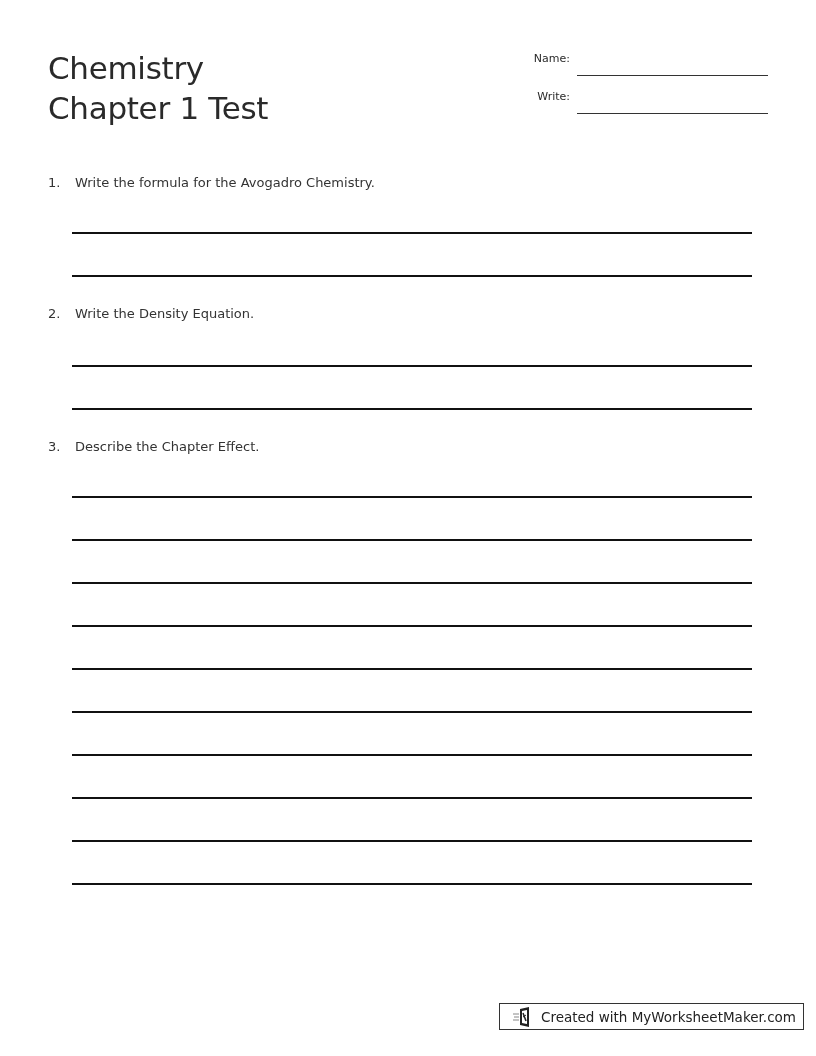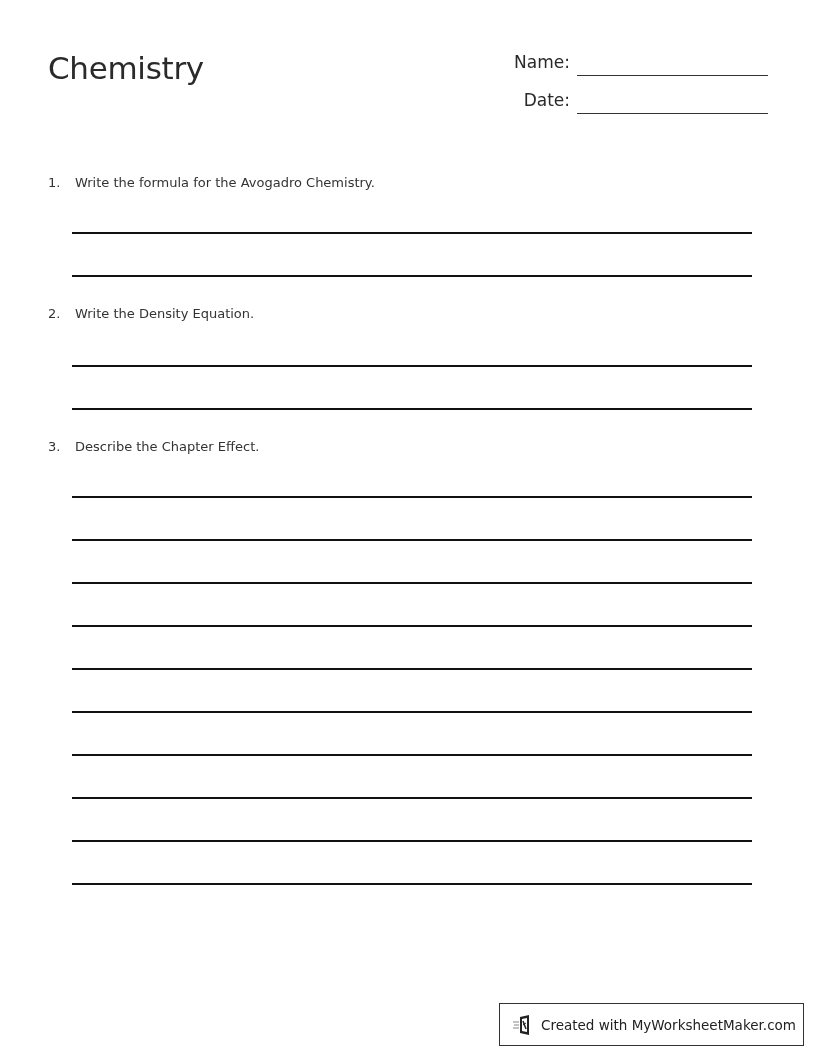--- a/index.html
+++ b/index.html
@@ -1,46 +1,47 @@
 <!DOCTYPE html>
 <html><head>
   <meta charset="utf-8">
   <style>
     html, body { margin: 0; padding: 0; background: #fff; }
     body { width: 816px; height: 1056px; position: relative; overflow: hidden;
            font-family: "DejaVu Sans", sans-serif; color: #222; }
     .title { position: absolute; left: 48px; top: 48px; font-size: 31px; line-height: 40px;
              color: #2a2a2a; font-weight: normal; margin: 0; letter-spacing: -0.3px; }
     .field { position: absolute; left: 500px; width: 268px; height: 30px; }
-    .field .lbl { position: absolute; right: 198px; top: 2px; font-size: 17px; color: #2a2a2a; white-space: nowrap; }
+    .field .lbl { position: absolute; right: 198px; top: 2px; font-size: 11px; color: #2a2a2a; white-space: nowrap; }
     .field .blank { position: absolute; left: 77px; right: 0; top: 25px; height: 0;
                     border-bottom: 1.5px solid #333; }
     .q { position: absolute; left: 48px; font-size: 13px; color: #333; }
     .q .num { position: absolute; left: 0; }
     .q .text { position: absolute; left: 27px; white-space: nowrap; }
     .line { position: absolute; left: 72px; width: 680px; height: 0; border-top: 2px solid #111; }
-    .footer { position: absolute; left: 499px; top: 1003px; width: 305px; height: 43px;
+    .footer { position: absolute; left: 499px; top: 1003px; width: 305px; height: 27px;
               border: 1.5px solid #333; box-sizing: border-box; display: flex; align-items: center; }
     .footer .icon { margin-left: 12px; width: 22px; height: 22px; }
     .footer .ftext { margin-left: 7px; font-size: 13.5px; color: #222; white-space: nowrap; }
   </style>
 </head>
 <body>
 
 <div>
   <h1 class="title">
     <div>Chemistry</div>
+    <div>Chapter 1 Test</div>
   </h1>
 
   <div class="field" style="top:50px;">
     <span class="lbl">Name:</span>
     <span class="blank"></span>
   </div>
   <div class="field" style="top:88px;">
-    <span class="lbl">Date:</span>
+    <span class="lbl">Write:</span>
     <span class="blank"></span>
   </div>
 
   <div class="q" style="top:175px;">
     <span class="num">1.</span>
     <span class="text">Write the formula for the Avogadro Chemistry.</span>
   </div>
   <div class="line" style="top:232px;"></div>
   <div class="line" style="top:275px;"></div>
 

